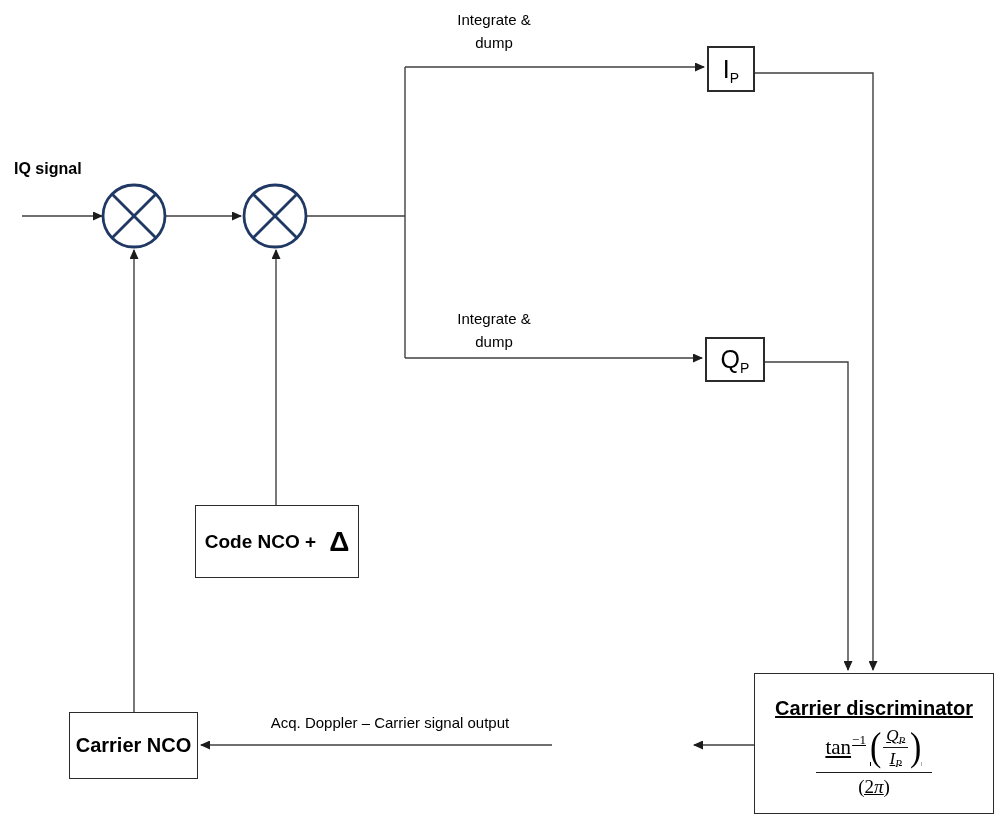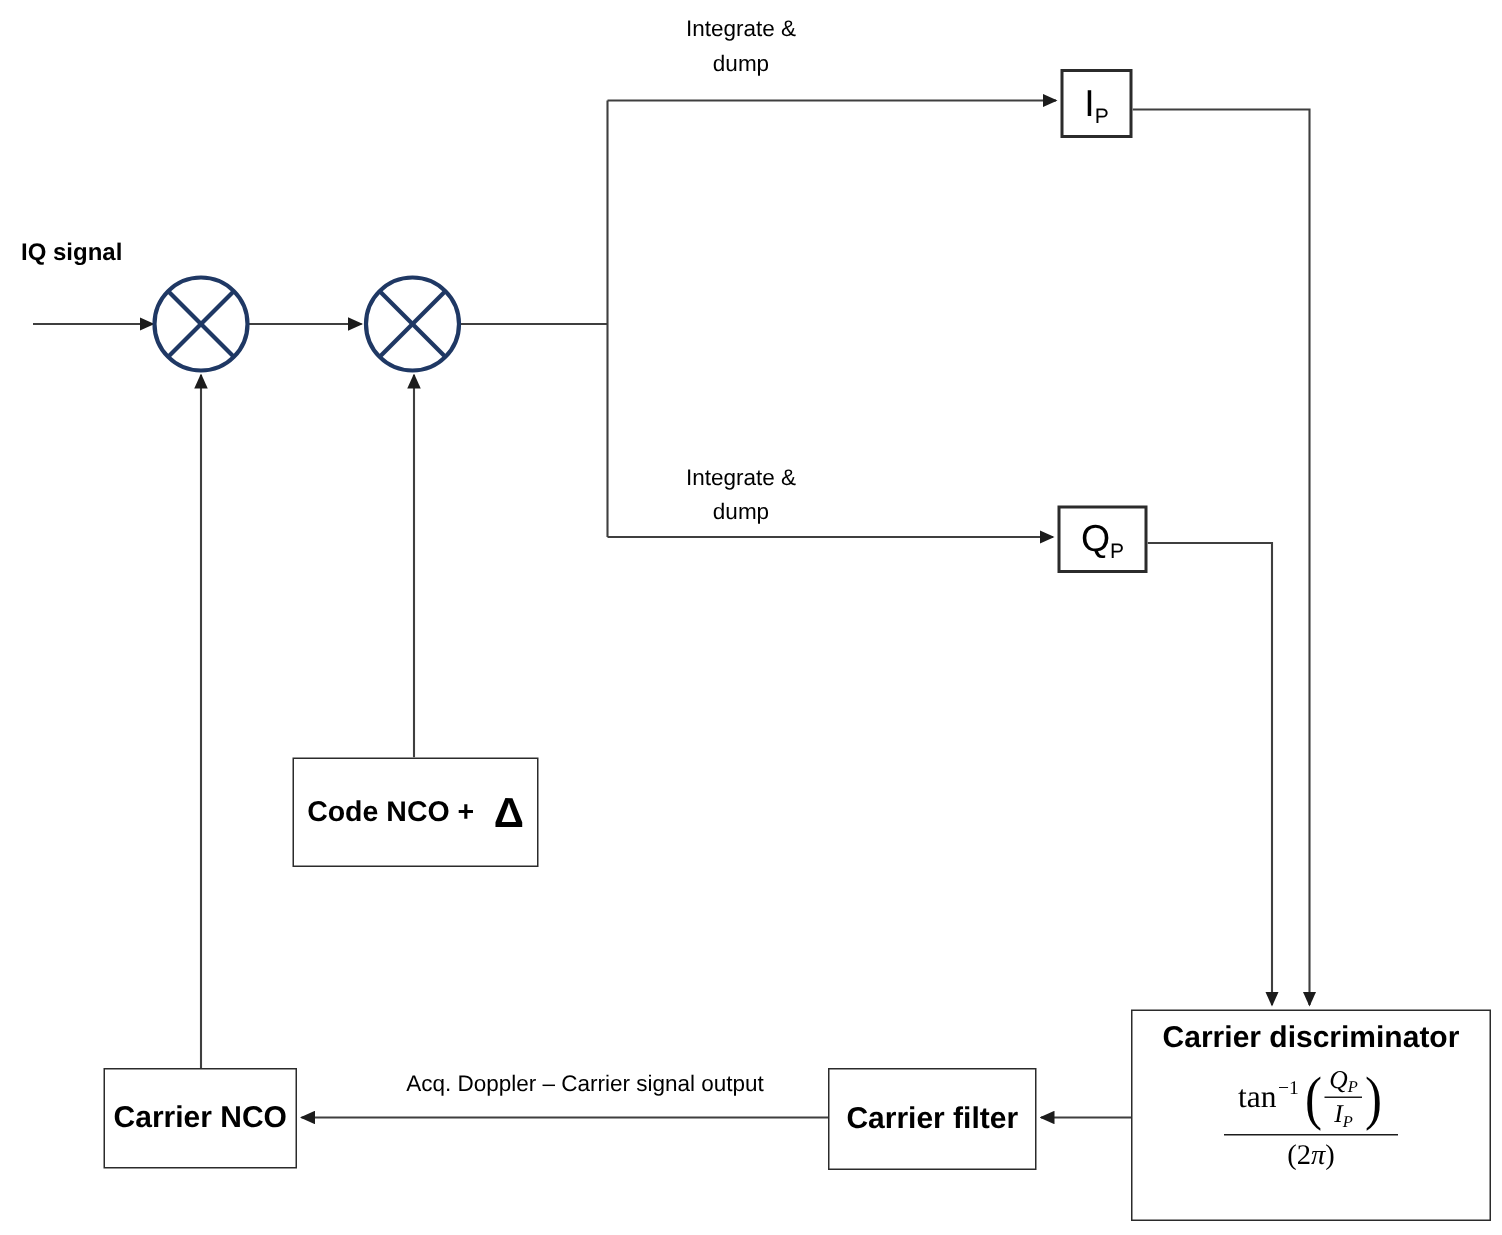--- a/index.html
+++ b/index.html
@@ -42,22 +42,23 @@
   .delta{font-size:28px;font-weight:600;margin-left:13px;line-height:1;}
 
   .carrier-nco-box{left:69px;top:712px;width:129px;height:67px;}
   .carrier-nco-box .bold-label{font-size:20px;}
 
   .carrier-filter-box{left:552px;top:712px;width:139px;height:68px;}
   .carrier-filter-box .bold-label{font-size:20px;}
 
   .discriminator-box{
     left:754px;top:673px;width:240px;height:141px;
-    flex-direction:column;justify-content:flex-start;
+    flex-direction:column;justify-content:center;
     padding-top:7px;
+    text-decoration:underline;
   }
   .discriminator-box .disc-title{font-size:20px;font-weight:bold;}
 
   .iq-label{left:14px;top:160px;font-size:16px;font-weight:bold;}
   .int-dump{width:112px;text-align:center;font-size:15px;line-height:1.55;}
   .int-dump-top{left:438px;top:8px;}
   .int-dump-bottom{left:438px;top:307px;}
   .acq-label{left:250px;top:714px;width:280px;text-align:center;font-size:15px;}
 
   
@@ -146,23 +147,20 @@
 
   <div class="box carrier-nco-box">
     <span class="bold-label">Carrier NCO</span>
   </div>
 
   <div class="box code-nco-box">
     <span class="bold-label">Code NCO +</span>
     <span class="delta">Δ</span>
   </div>
 
-  <div class="box carrier-filter-box">
-    <span class="bold-label">Carrier filter</span>
-  </div>
 
   <div class="box discriminator-box">
     <span class="disc-title">Carrier discriminator</span>
     <span class="formula">
       <span class="f-num">
         <span class="f-tan">tan</span>
           <span class="f-sup">−1</span>
         <span class="f-paren">(</span>
         <span class="f-inner">
           <span class="f-inner-num"><i>Q</i><sub>P</sub></span>

